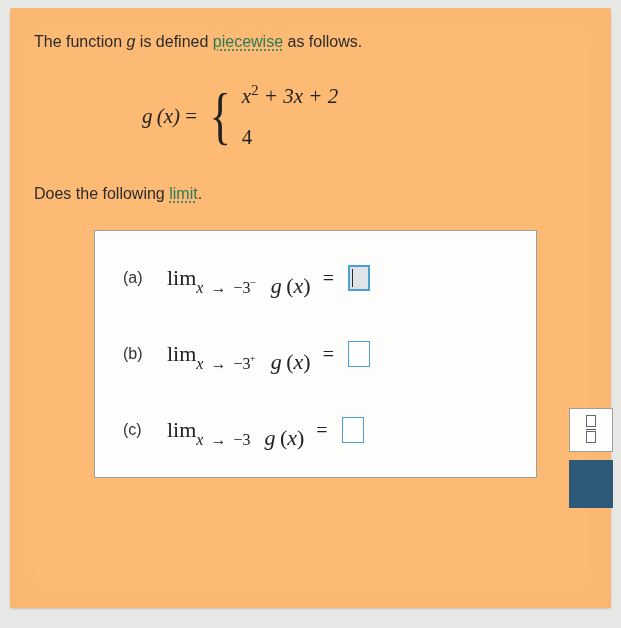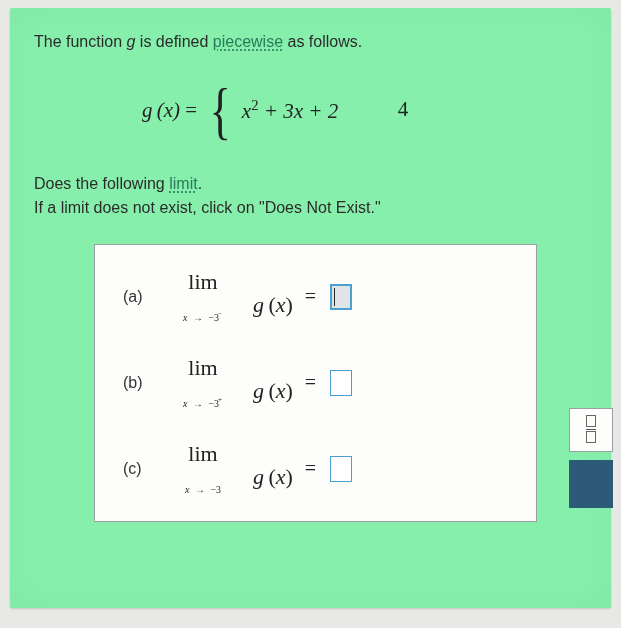--- a/index.html
+++ b/index.html
@@ -5,21 +5,21 @@
     * { box-sizing: border-box; margin: 0; padding: 0; }
     body {
       font-family: Verdana, Geneva, sans-serif;
       background: #e8e8e6;
       width: 621px;
       height: 628px;
       overflow: hidden;
       position: relative;
     }
     .page {
-      background: #86efac;
+      background: #fdba74;
       margin: 8px 10px;
       padding: 18px 24px 24px 24px;
       box-shadow: 0 1px 2px rgba(0,0,0,0.15), inset 0 0 40px rgba(0,0,0,0.03);
       border-radius: 2px;
       position: relative;
       height: 600px;
     }
     .intro {
       font-size: 16px;
       color: #2b2b2b;
@@ -45,21 +45,21 @@
     .gx { font-style: italic; margin-right: 6px; white-space: nowrap; }
     .brace {
       font-size: 64px;
       line-height: 0.9;
       font-weight: 100;
       margin: 0 6px 0 2px;
       transform: scaleX(0.7);
       display: inline-block;
       font-family: 'Times New Roman', serif;
     }
-    .cases { display: flex; flex-direction: row; gap: 16px; }
+    .cases { display: flex; flex-direction: column; gap: 16px; }
     .case-row { display: flex; align-items: baseline; }
     .expr { min-width: 140px; }
     .cond { margin-left: 8px; }
     .sup { font-size: 0.7em; vertical-align: super; }
 
     .instr {
       font-size: 16px;
       color: #2b2b2b;
       line-height: 1.5;
       margin-bottom: 24px;
@@ -81,29 +81,28 @@
     .limit-row:last-child { margin-bottom: 4px; }
     .part-label {
       font-size: 16px;
       width: 44px;
       font-family: Verdana, sans-serif;
       color: #333;
       align-self: center;
     }
     .lim-stack {
       display: flex;
-      flex-direction: column;
       align-items: center;
       line-height: 1;
       margin-right: 14px;
       min-width: 72px;
     }
     .lim-word { font-size: 22px; }
     .lim-sub {
-      font-size: 10px;
+      font-size: 16px;
       margin-top: 20px;
       white-space: nowrap;
       position: relative;
     }
     .arrow { display:inline-block; margin: 0 3px; }
     .sup-small { font-size: 0.7em; position: relative; top: -0.6em; left: -1px; }
     .gx-term { font-size: 22px; font-style: italic; margin-right: 12px; white-space: nowrap; margin-top: 16px;}
     .gx-term .paren { font-style: normal; }
     .eq { font-size: 20px; margin-right: 14px; }
     .input-slot {
@@ -181,21 +180,20 @@
         </span>
       </div>
       <div class="case-row">
         <span class="expr">4</span>
       </div>
     </div>
   </div>
 
   <p class="instr">
     <span>Does the following </span><span class="link">limit</span><span>.</span><br>
-    <span>If a limit does not exist, click on "Does Not Exist."</span>
   </p>
 
   <div class="answer-box">
 
     <div class="limit-row">
       <span class="part-label">(a)</span>
       <span class="lim-stack">
         <span class="lim-word">lim</span>
         <span class="lim-sub">
           <span style="font-style:italic">x</span>

